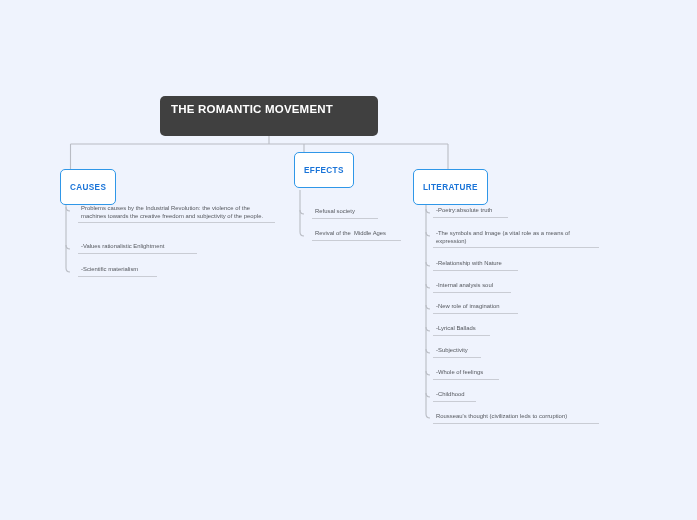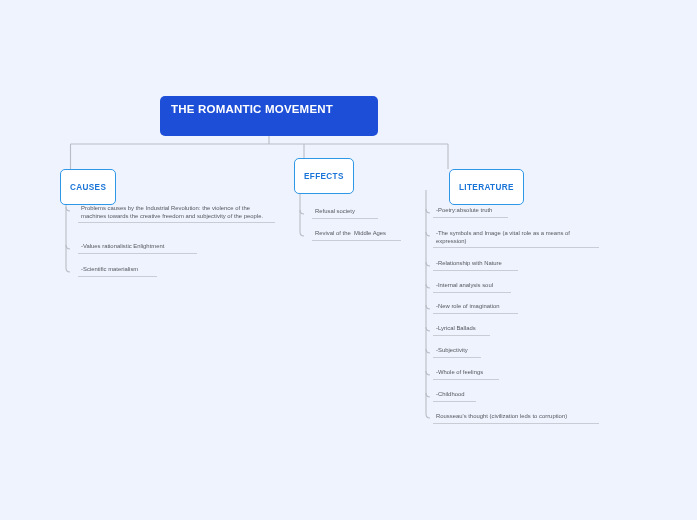--- a/index.html
+++ b/index.html
@@ -32,21 +32,21 @@
     pointer-events: none;
   }
 
   
   .root-node {
     position: absolute;
     left: 160px;
     top: 96px;
     width: 218px;
     height: 40px;
-    background: #1d4ed8;
+    background: #404040;
     border-radius: 5px;
     box-sizing: border-box;
     padding: 7px 0 0 11px;
     color: #ffffff;
     font-weight: bold;
     font-size: 11.5px;
     line-height: 13.5px;
     letter-spacing: 0.2px;
   }
   .root-line { display: block; white-space: pre; }
@@ -62,22 +62,22 @@
     display: flex;
     align-items: center;
     padding: 17px 9px;
     color: #1a74d8;
     font-weight: bold;
     font-size: 8.2px;
     letter-spacing: 0.35px;
     white-space: nowrap;
   }
   .branch-causes     { left: 60px;  top: 169px; }
-  .branch-effects    { left: 294px; top: 158px; text-align: center; }
-  .branch-literature { left: 413px; top: 169px; margin-left: 36px; }
+  .branch-effects    { left: 294px; top: 152px; text-align: center; }
+  .branch-literature { left: 413px; top: 169px; }
 
   
   .leaf {
     position: absolute;
     color: #55585e;
     font-size: 5.9px;
     line-height: 7.6px;
     box-sizing: border-box;
     padding: 0 2px 2px 3px;
     border-bottom: 1px solid #c9ccd4;

